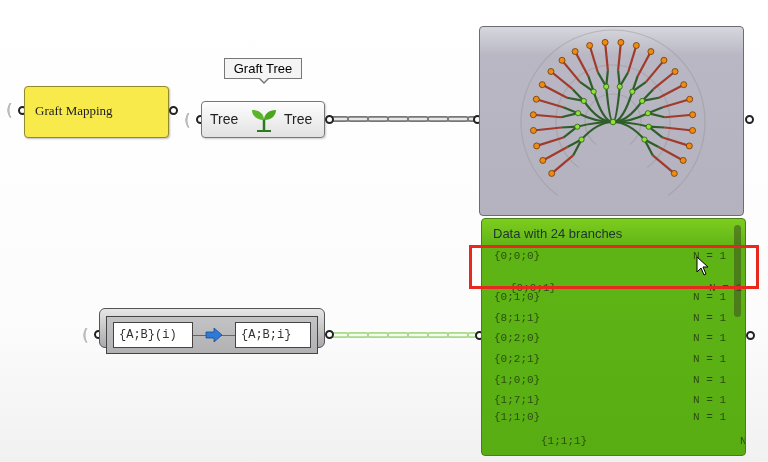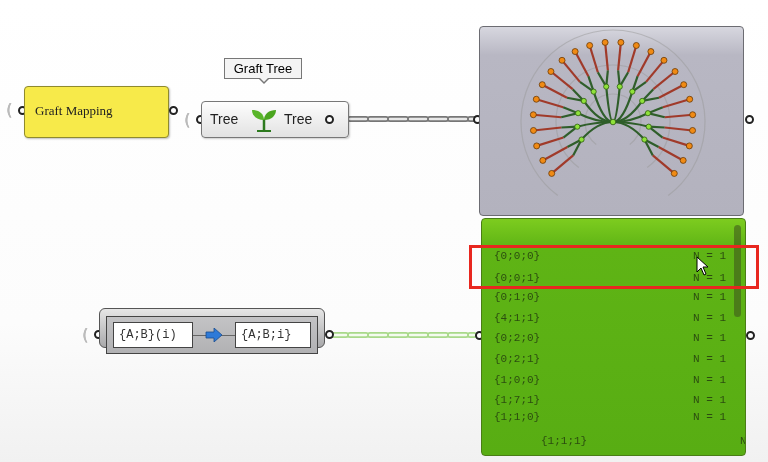--- a/index.html
+++ b/index.html
@@ -12,21 +12,21 @@
   
   #panel{left:24px;top:86px;width:143px;height:50px;background:#f7ea4a;border:1px solid #8f8a2e;border-radius:4px;
          box-shadow:1px 1px 2px rgba(0,0,0,.25);}
   #panel span{position:absolute;left:10px;top:16px;font-family:Liberation Serif, serif;font-size:13px;color:#222;}
   
   #tip{left:224px;top:58px;width:78px;height:21px;background:#f4f4f4;border:1px solid #777;box-sizing:border-box;
        font-size:13px;color:#000000;text-align:center;line-height:19px;}
   #tipArrow{left:258px;top:78px;width:0;height:0;border-left:6px solid transparent;border-right:6px solid transparent;border-top:6px solid #777;}
   #tipArrow2{left:259px;top:77px;width:0;height:0;border-left:5px solid transparent;border-right:5px solid transparent;border-top:5px solid #f4f4f4;}
   
-  #graft{left:201px;top:101px;width:148px;height:37px;background:linear-gradient(#fdfdfd,#e2e2e2);border:1px solid #777;border-radius:4px;box-sizing:border-box;
+  #graft{left:201px;top:101px;width:124px;height:37px;background:linear-gradient(#fdfdfd,#e2e2e2);border:1px solid #777;border-radius:4px;box-sizing:border-box;
          box-shadow:1px 1px 2px rgba(0,0,0,.2);}
   #graft .lbl{position:absolute;top:9px;font-size:14px;color:#222;}
   
   #preview{left:479px;top:26px;width:265px;height:190px;background:linear-gradient(#d7d7df 0%,#b8b7c3 15%,#b3b2be 100%);
            border:1px solid #6c6c72;border-radius:4px;box-sizing:border-box;}
   
   #datapanel{left:481px;top:218px;width:265px;height:238px;background:linear-gradient(#7dcc1f 0%,#5fb415 12%,#58ad13 100%);
              border:1px solid #4a7d16;border-radius:4px;box-sizing:border-box;overflow:hidden;}
   #datapanel .hdr{position:absolute;left:11px;top:7px;font-size:13px;color:#233;}
   .row{position:absolute;left:12px;width:238px;height:20px;font-family:"Liberation Mono",monospace;font-size:11px;color:#2c4d10;}
@@ -177,35 +177,36 @@
       <circle cx="167.9051643956122" cy="86.18923961764435" r="2.6" fill="#8fe23a" stroke="#2d5a12" stroke-width="0.8"></circle>
       <circle cx="168.69201500945718" cy="99.69894291992186" r="2.6" fill="#8fe23a" stroke="#2d5a12" stroke-width="0.8"></circle>
       <circle cx="164.43540717179906" cy="112.54466232058073" r="2.6" fill="#8fe23a" stroke="#2d5a12" stroke-width="0.8"></circle>
       <circle cx="133" cy="95" r="2.8" fill="#8fe23a" stroke="#2d5a12" stroke-width="0.8"></circle>
     </svg>
 </div>
 <div class="grip" style="left:745px;top:115px"></div>
 
 <div class="grip" style="left:475px;top:331px"></div>
 <div id="datapanel" class="abs">
+  <div class="hdr">Data with 24 branches</div>
   <div id="rows">
       <div class="row" style="top: 29px;">
         <span class="p">{0;0;0}</span>
         <span class="n">N = 1</span>
       </div>
-      <div class="row" style="top: 51px;">
+      <div class="row" style="top: 61px; margin-left: 16px;">
         <span class="p">{0;0;1}</span>
         <span class="n">N = 1</span>
       </div>
       <div class="row" style="top: 70.2px;">
         <span class="p">{0;1;0}</span>
         <span class="n">N = 1</span>
       </div>
       <div class="row" style="top: 90.8px;">
-        <span class="p">{4;1;1}</span>
+        <span class="p">{8;1;1}</span>
         <span class="n">N = 1</span>
       </div>
       <div class="row" style="top: 111.4px;">
         <span class="p">{0;2;0}</span>
         <span class="n">N = 1</span>
       </div>
       <div class="row" style="top: 132px; font-family: Liberation Mono, monospace;">
         <span class="p">{0;2;1}</span>
         <span class="n">N = 1</span>
       </div>

